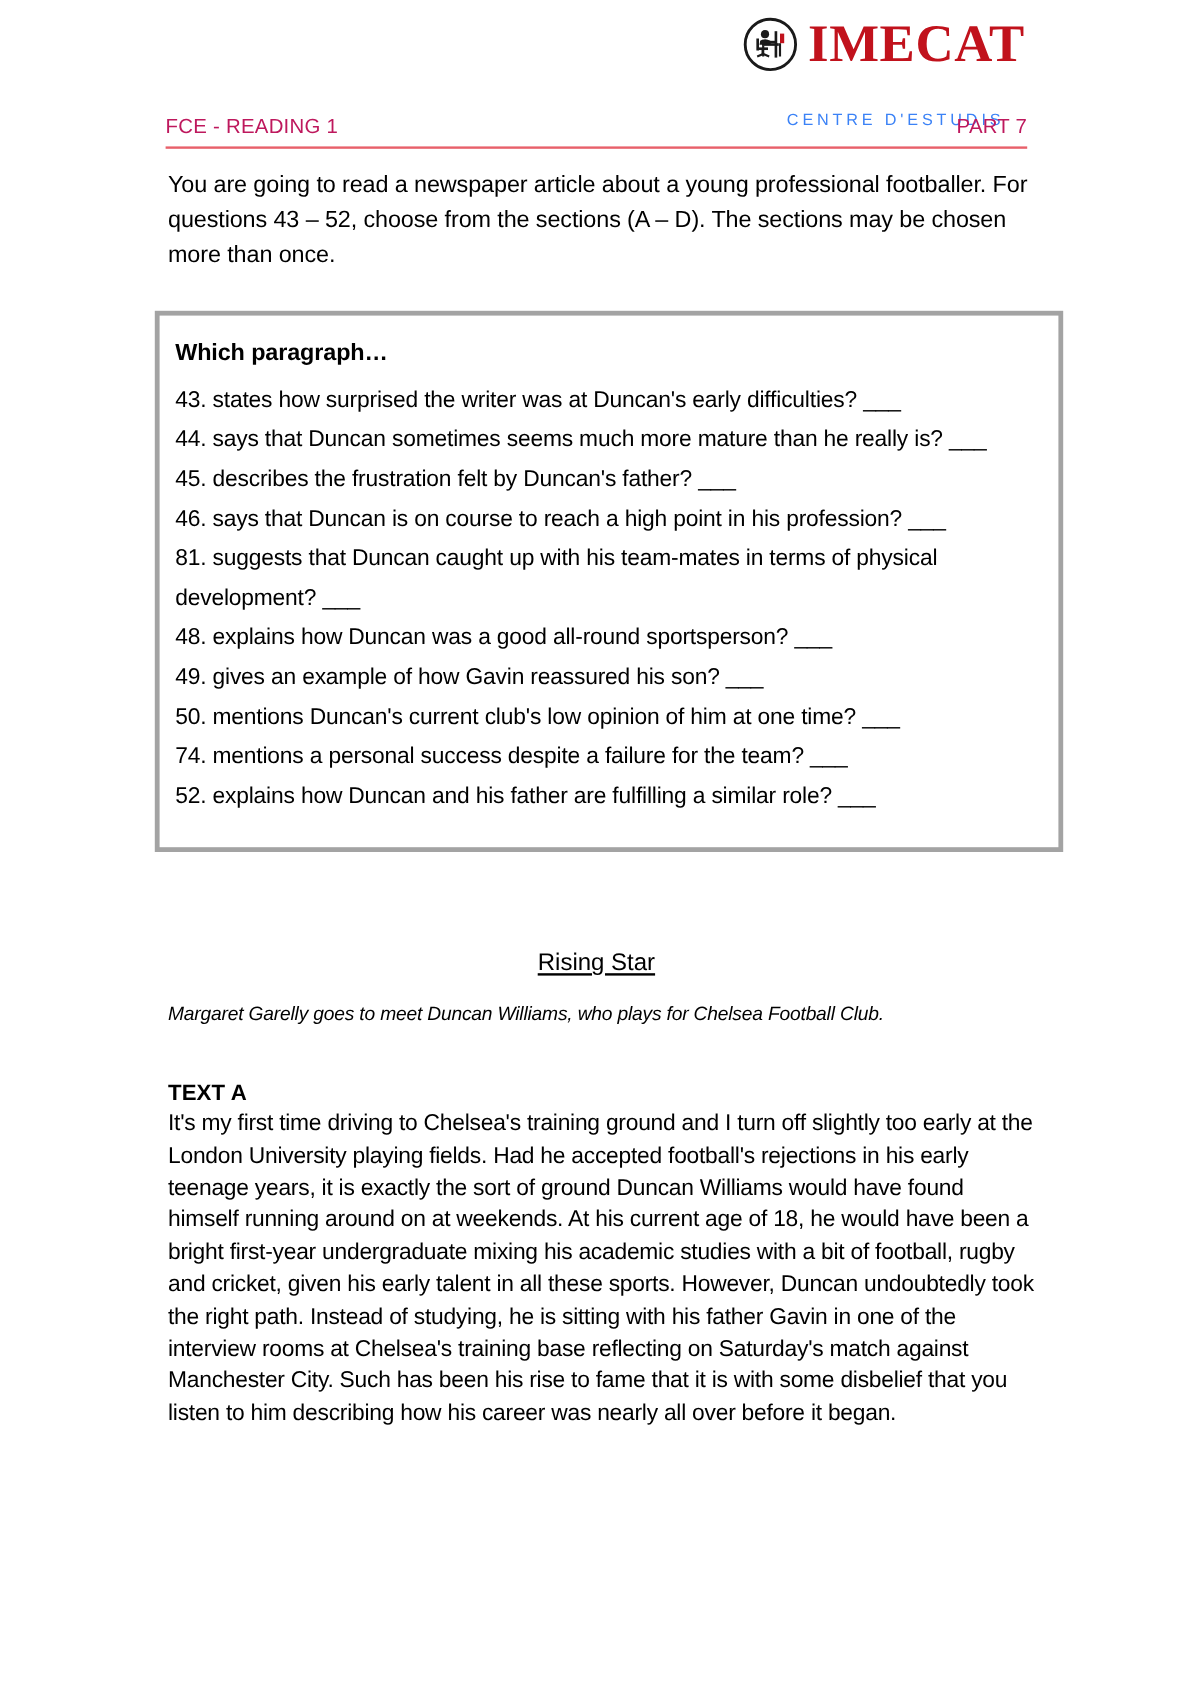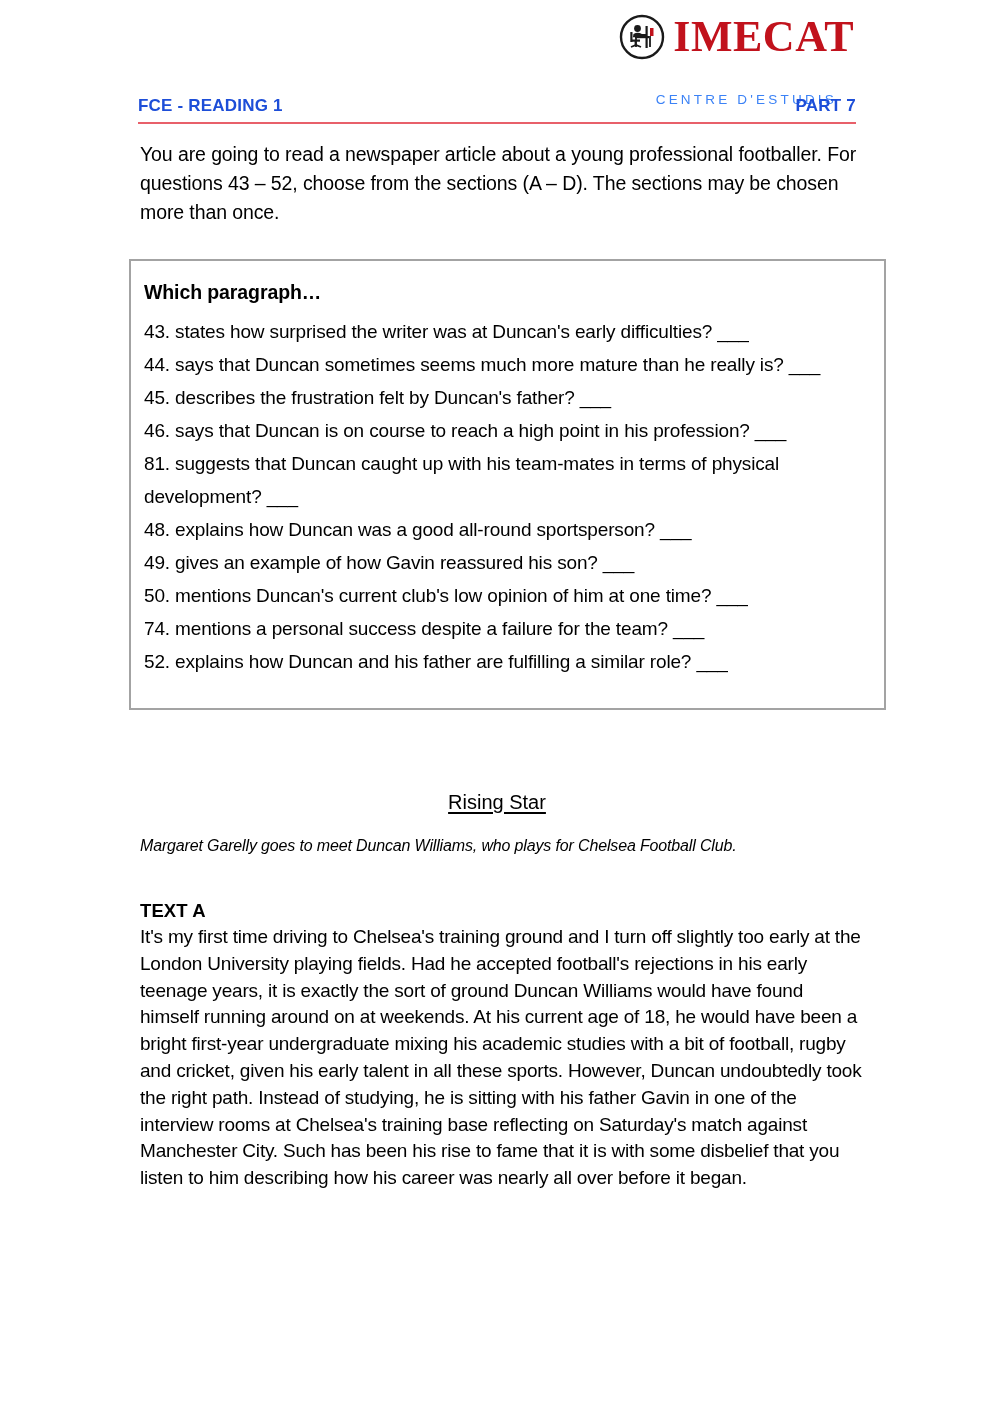--- a/index.html
+++ b/index.html
@@ -59,22 +59,22 @@
     position: absolute;
     top: 96px;
     left: 138px;
     width: 718px;
     display: flex;
     justify-content: space-between;
     align-items: baseline;
   }
   .header-left, .header-right {
     font-size: 17px;
-    font-weight: bold;
-    color: #1d4ed8;
+    font-weight: normal;
+    color: #be185d;
     letter-spacing: 0.2px;
   }
   .header-rule {
     position: absolute;
     top: 122px;
     left: 138px;
     width: 718px;
     height: 2px;
     background: #e8606a;
   }
@@ -92,21 +92,21 @@
   }
 
   
   .qbox {
     position: absolute;
     top: 259px;
     left: 129px;
     width: 757px;
     height: 451px;
     box-sizing: border-box;
-    border: 2px solid #a3a3a3;
+    border: 4px solid #a3a3a3;
     background: #ffffff;
   }
   .qbox-inner {
     padding: 18px 16px 0 13px;
   }
   .qbox-title {
     font-size: 19.5px;
     font-weight: bold;
     line-height: 26px;
     margin-bottom: 10px;

